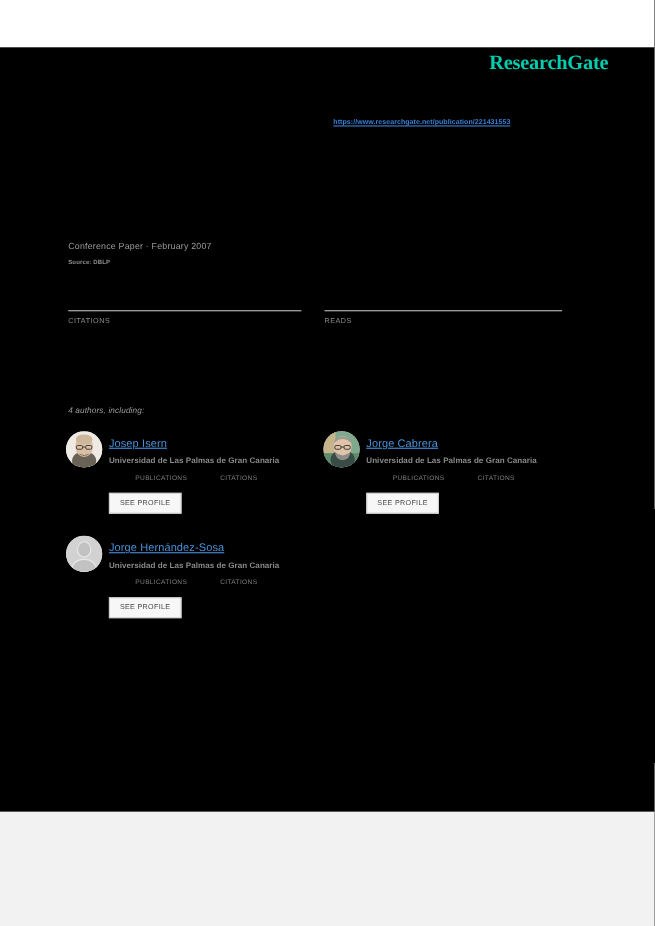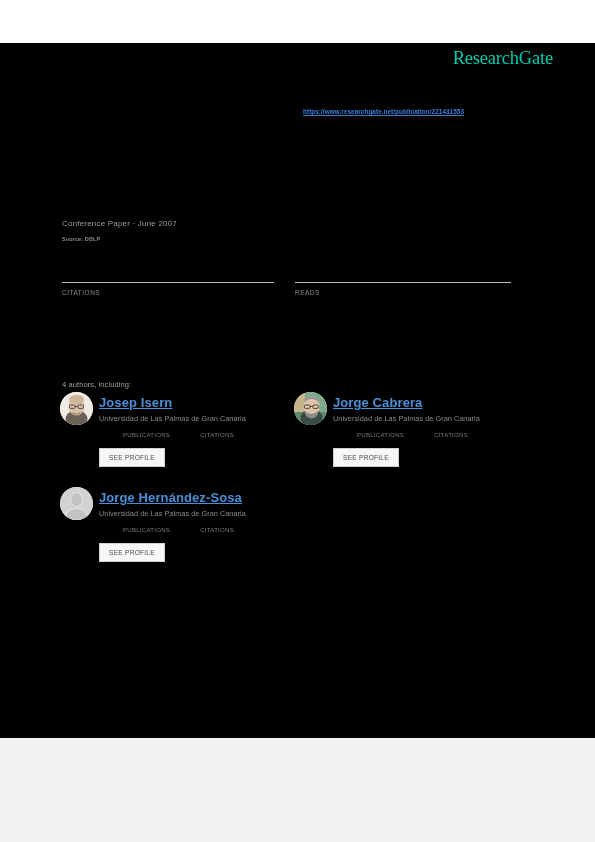--- a/index.html
+++ b/index.html
@@ -25,21 +25,21 @@
     background: #000000;
   }
 
   
   .brand {
     position: absolute;
     right: 42px;
     top: 48px;
     font-family: "Liberation Serif", serif;
     font-size: 18.5px;
-    font-weight: normal;
+    font-weight: bold;
     color: #00ccae;
     letter-spacing: -0.2px;
     white-space: nowrap;
   }
 
   
   .pub-url {
     position: absolute;
     left: 303px;
     top: 108px;
@@ -111,25 +111,26 @@
     margin-top: 6px;
     font-size: 6.5px;
     color: #8c8c8c;
     letter-spacing: 0.5px;
   }
 
   
   .authors-heading {
     position: absolute;
     left: 62px;
-    top: 380px;
+    top: 368px;
     font-size: 7.5px;
     color: #9b9b9b;
     letter-spacing: 0.1px;
     white-space: nowrap;
+    font-style: italic;
   }
 
   .author-card {
     position: absolute;
     width: 240px;
     height: 85px;
   }
   .author-col-left  { left: 60px; }
   .author-col-right { left: 294px; }
   .author-row-1 { top: 392px; }
@@ -147,32 +148,33 @@
   }
   .avatar svg { display: block; width: 33px; height: 33px; }
 
   .author-body {
     position: absolute;
     left: 39px;
     top: 1px;
     width: 200px;
   }
   .author-name {
-    font-size: 13px;
-    font-weight: bold;
+    font-size: 10px;
+    font-weight: normal;
     color: #4a90d9;
     letter-spacing: 0.1px;
     white-space: nowrap;
   }
   .author-affil {
     margin-top: 3px;
     font-size: 7.3px;
     color: #8a8a8a;
     letter-spacing: 0.05px;
     white-space: nowrap;
+    font-weight: bold;
   }
   .author-stats {
     margin-top: 8px;
     margin-left: 24px;
     display: flex;
     gap: 30px;
   }
   .author-stat-item {
     display: flex;
     flex-direction: column;
@@ -219,21 +221,21 @@
 <body>
 
 <div class="page-dark"></div>
 
 <div class="brand">ResearchGate</div>
 
 <a class="pub-url" href="#">https://www.researchgate.net/publication/221431553</a>
 
 <div class="hidden-block hidden-title"></div>
 
-<div class="meta-type">Conference Paper · June 2007</div>
+<div class="meta-type">Conference Paper · February 2007</div>
 <div class="meta-source">Source: DBLP</div>
 
 <div class="stat stat-citations">
   <div class="stat-number"></div>
   <div class="stat-rule"></div>
   <div class="stat-label">CITATIONS</div>
 </div>
 
 <div class="stat stat-reads">
   <div class="stat-number"></div>

